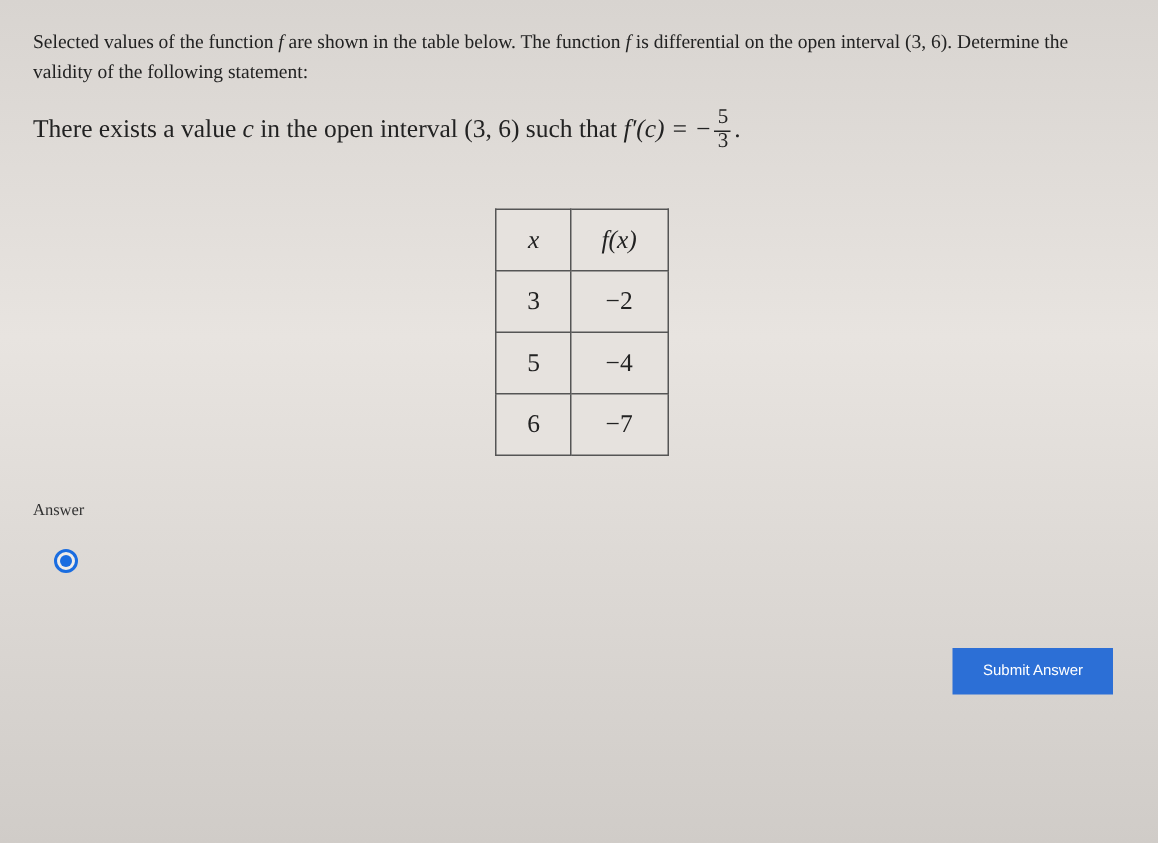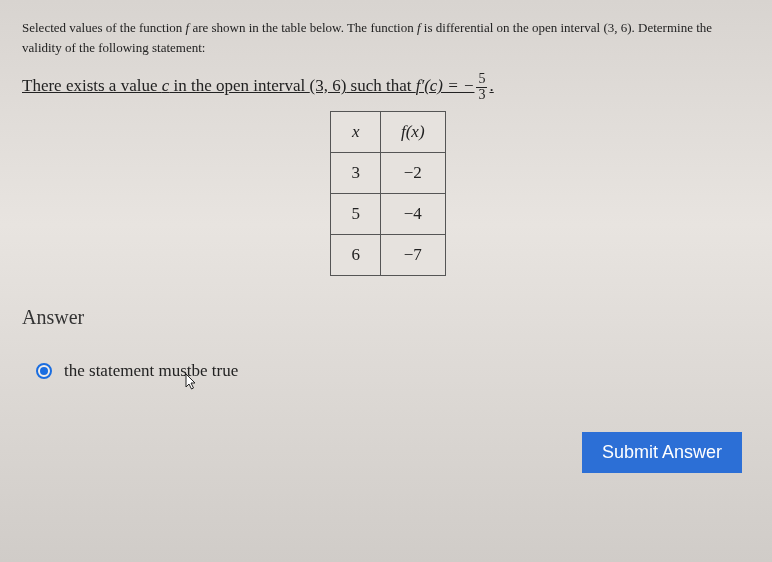--- a/index.html
+++ b/index.html
@@ -13,22 +13,21 @@
       position: relative;
     }
     .question-text {
       font-size: 13px;
       line-height: 1.55;
       margin-bottom: 14px;
     }
     .statement-text {
       font-size: 17px;
       line-height: 1.5;
-      margin-bottom: 8px;
-      text-decoration: underline;
+      margin-bottom: 36px;
     }
     .math { font-style: italic; }
     .frac {
       display: inline-block;
       vertical-align: middle;
       text-align: center;
       font-size: 14px;
       line-height: 1.05;
       margin: 0 2px;
     }
@@ -41,22 +40,22 @@
     }
     .data-table th, .data-table td {
       border: 1.5px solid #555;
       padding: 10px 20px;
       text-align: center;
       font-size: 17px;
       font-family: Georgia, serif;
     }
     .data-table th { font-weight: normal; font-style: italic; }
     .answer-heading {
-      font-size: 20px;
-      margin: 30px 0 32px 0;
+      font-size: 11px;
+      margin: 30px 0 20px 0;
       color: #333;
     }
     .options { margin-left: 14px; }
     .option-row {
       display: flex;
       align-items: center;
       margin-bottom: 16px;
       font-size: 17px;
     }
     .radio {
@@ -88,21 +87,21 @@
       width: 16px; height: 20px;
     }
     .submit-btn {
       position: absolute;
       right: 30px;
       top: 432px;
       background: #2c6fd6;
       color: #fff;
       border: none;
       padding: 10px 20px;
-      font-size: 18px;
+      font-size: 10px;
       cursor: pointer;
       font-family: Arial, sans-serif;
     }
   </style>
 </head>
 <body>
 
 <div class="question-text">
   <span>Selected values of the function </span><span class="math">f</span><span> are shown in the table below. The function </span><span class="math">f</span><span> is differential on the open interval </span><span>(3, 6)</span><span>. Determine the validity of the following statement:</span>
 </div>
@@ -132,21 +131,16 @@
       <td>−7</td>
     </tr>
   </tbody>
 </table>
 
 <div class="answer-heading">Answer</div>
 
 <div class="options">
   <div class="option-row">
     <span class="radio selected"></span>
-    <span>
-      <span>the statement must</span><span class="cursor"><svg class="cursor-svg" viewBox="0 0 16 20">
-            <path d="M3 2 L3 15 L6 12 L8.5 17 L10.5 16 L8 11 L12 11 Z" fill="#fff" stroke="#222" stroke-width="1"></path>
-          </svg></span><span>be true</span>
-    </span>
   </div>
 </div>
 
 <button class="submit-btn">Submit Answer</button>
 
 </body></html>

